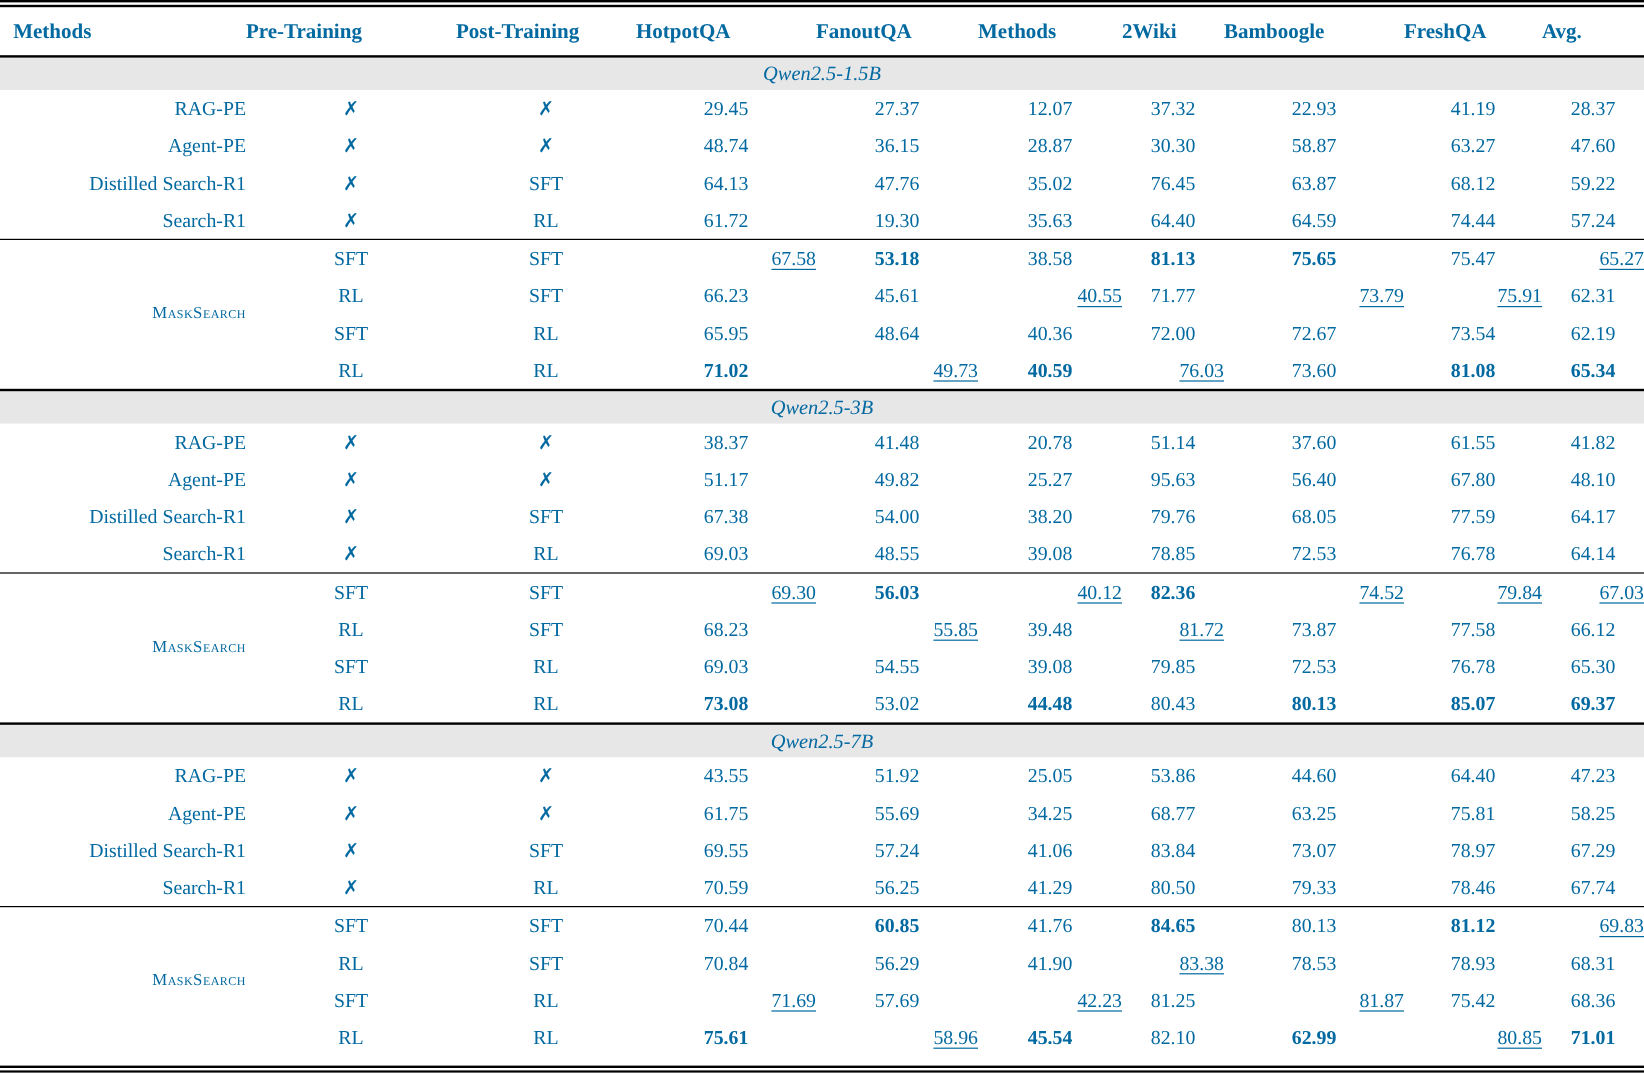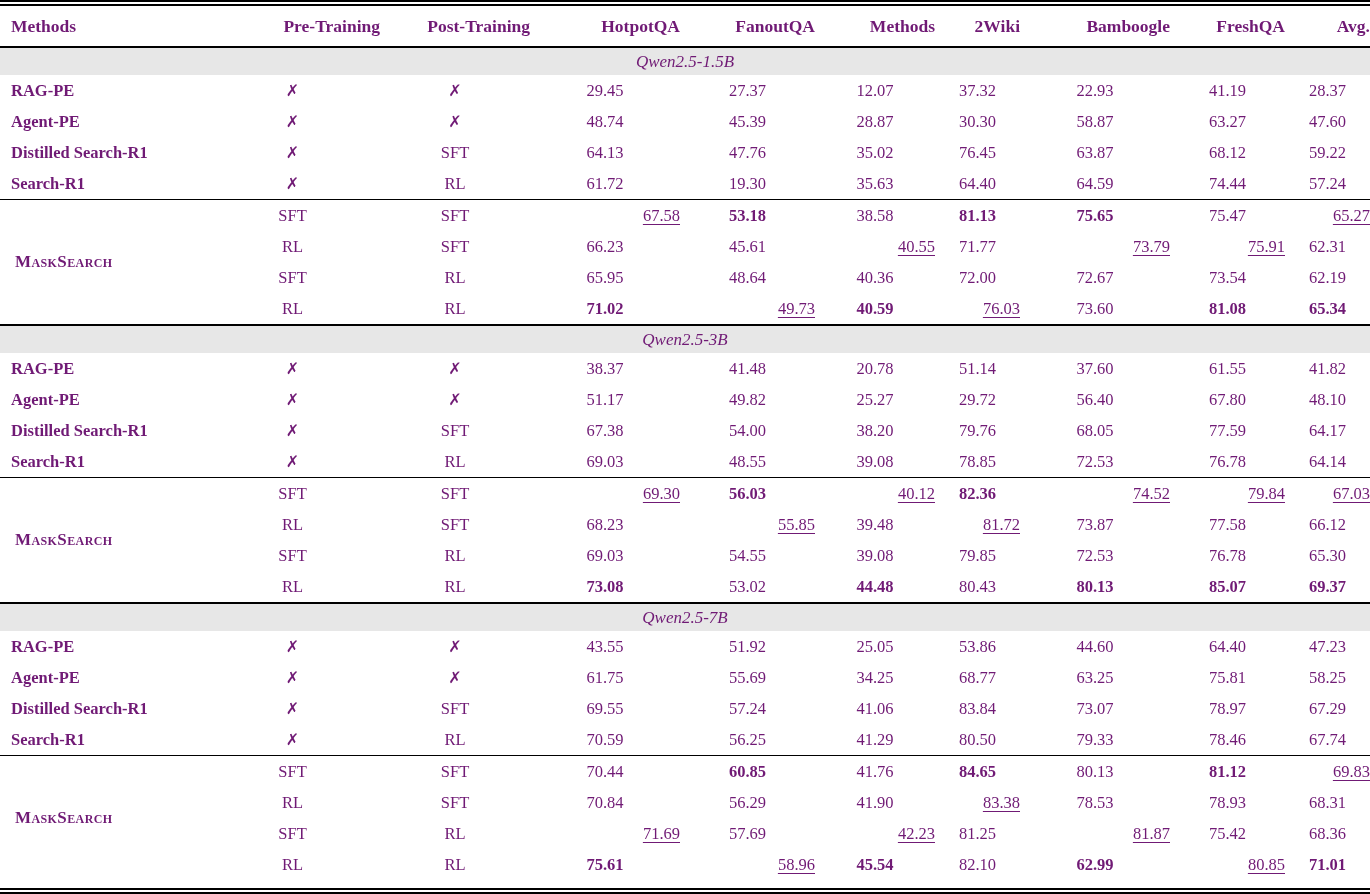--- a/index.html
+++ b/index.html
@@ -3,58 +3,58 @@
 <meta charset="utf-8">
 <style>
   html, body { margin: 0; padding: 0; background: #ffffff; }
   .paper-table-wrap {
     width: 1370px;
     height: 894px;
     box-sizing: border-box;
     border-top: 6px double #000;
     border-bottom: 6px double #000;
     font-family: "Liberation Serif", serif;
-    color: #701a75;
+    color: #0369a1;
     overflow: hidden;
     background: #fff;
   }
   table.results {
     width: 100%;
     border-collapse: collapse;
     table-layout: fixed;
   }
   th, td { padding: 0; margin: 0; }
   thead th {
     font-weight: bold;
     font-size: 17.5px;
     height: 40px;
     border-bottom: 2px solid #000;
-    text-align: right;
+    text-align: left;
     vertical-align: middle;
     white-space: nowrap;
   }
   thead th.method-col { text-align: left; padding-left: 11px; }
   td {
     font-size: 16.5px;
     height: 31px;
     text-align: center;
     vertical-align: middle;
     white-space: nowrap;
   }
   td.band {
     background: #e7e7e7;
     border-top: 2px solid #000;
     font-style: italic;
     font-size: 17px;
     height: 27px;
   }
-  td.method { text-align: left; padding-left: 11px; font-weight: bold; }
+  td.method { text-align: right; padding-left: 11px; }
   td.sc {
     font-variant: small-caps;
-    font-size: 17px;
+    font-size: 14px;
     letter-spacing: 0.4px;
     padding-left: 15px;
   }
   .bold { font-weight: bold; }
   .ul { text-decoration: underline; text-underline-offset: 3px; text-align: right; }
   .cross {
     font-family: "DejaVu Sans", sans-serif;
     font-weight: bold;
     font-size: 16px;
   }
@@ -105,21 +105,21 @@
           <td>37.32</td>
           <td>22.93</td>
           <td>41.19</td>
           <td>28.37</td>
         </tr>
         <tr>
           <td class="method">Agent-PE</td>
           <td><span class="cross">✗</span></td>
           <td><span class="cross">✗</span></td>
           <td>48.74</td>
-          <td>45.39</td>
+          <td>36.15</td>
           <td>28.87</td>
           <td>30.30</td>
           <td>58.87</td>
           <td>63.27</td>
           <td>47.60</td>
         </tr>
         <tr>
           <td class="method">Distilled Search-R1</td>
           <td><span class="cross">✗</span></td>
           <td>SFT</td>
@@ -203,21 +203,21 @@
           <td>61.55</td>
           <td>41.82</td>
         </tr>
         <tr>
           <td class="method">Agent-PE</td>
           <td><span class="cross">✗</span></td>
           <td><span class="cross">✗</span></td>
           <td>51.17</td>
           <td>49.82</td>
           <td>25.27</td>
-          <td>29.72</td>
+          <td>95.63</td>
           <td>56.40</td>
           <td>67.80</td>
           <td>48.10</td>
         </tr>
         <tr>
           <td class="method">Distilled Search-R1</td>
           <td><span class="cross">✗</span></td>
           <td>SFT</td>
           <td>67.38</td>
           <td>54.00</td>

